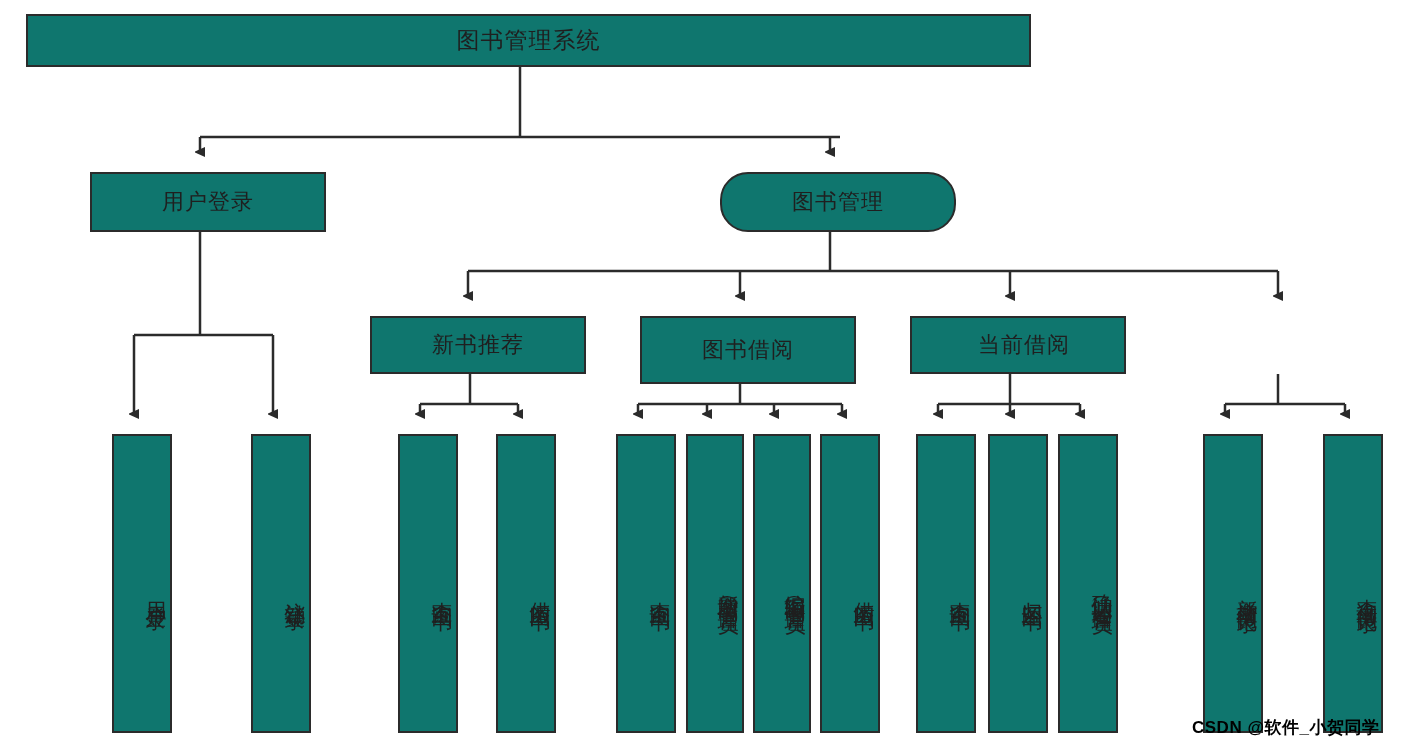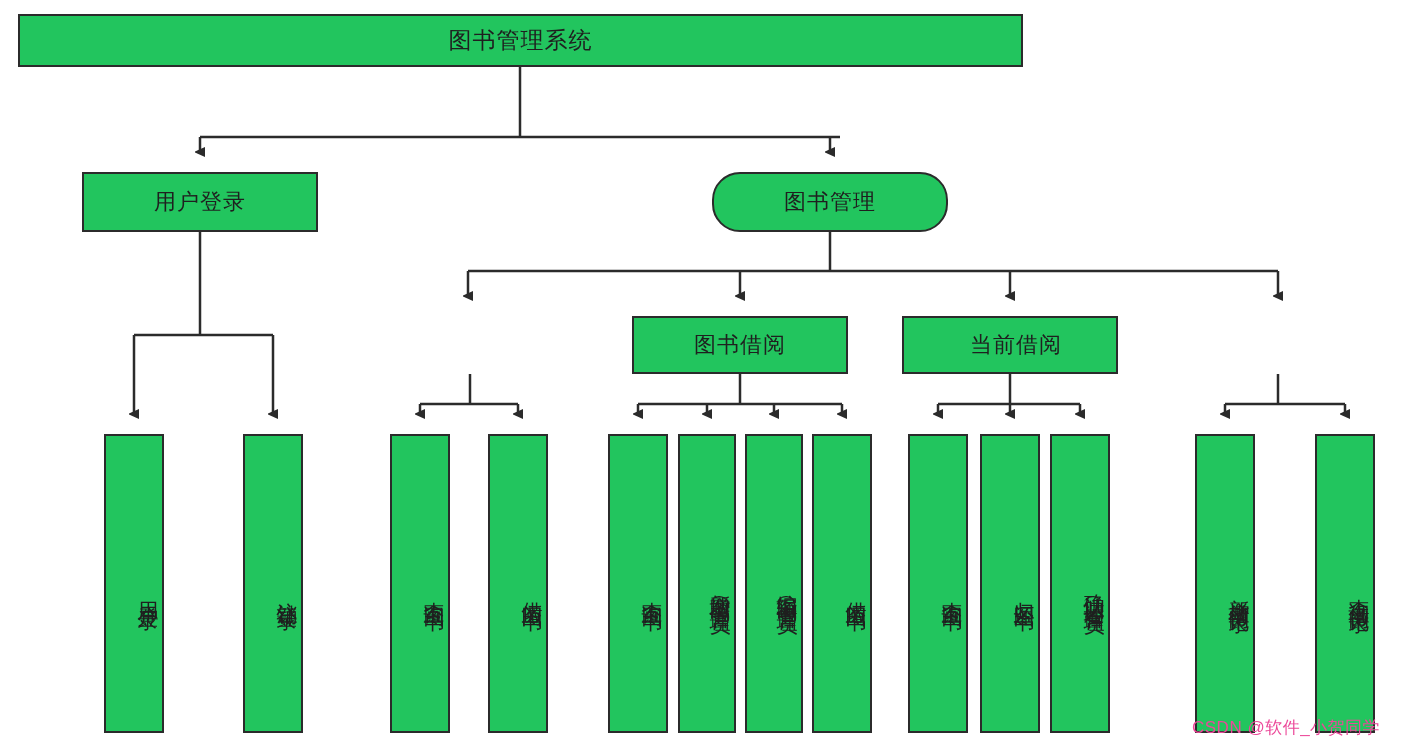--- a/index.html
+++ b/index.html
@@ -22,27 +22,28 @@
     position: absolute;
     left: 0;
     top: 0;
     width: 1405px;
     height: 747px;
     pointer-events: none;
   }
   .node {
     position: absolute;
     box-sizing: border-box;
-    background: #22c55e;
+    background: #0f766e;
     border: 2.5px solid #2b2b2b;
     display: flex;
     align-items: center;
     justify-content: center;
     text-align: center;
     color: #1f1f1f;
+    margin-left: 8px;
   }
   .node.horiz {
     font-size: 22px;
     letter-spacing: 1px;
     line-height: 1.25;
   }
   .node.root {
     font-size: 23px;
   }
   .node.vert {
@@ -56,24 +57,25 @@
     justify-content: center;
   }
   .node.vert .vtext {
     writing-mode: vertical-rl;
     text-orientation: upright;
     display: block;
   }
   .watermark {
     position: absolute;
     font-size: 17px;
-    color: #ec4899;
+    color: #000000;
     letter-spacing: 0.5px;
     white-space: nowrap;
     user-select: none;
+    font-weight: bold;
   }
 </style>
 </head>
 <body>
 
 <div id="canvas">
 
   <svg class="wires" viewBox="0 0 1405 747">
     <defs>
       <marker id="arrow" markerWidth="10" markerHeight="10" refX="5" refY="5" orient="auto" markerUnits="userSpaceOnUse">
@@ -129,21 +131,24 @@
     <span>图书管理系统</span>
   </div>
 
   <div class="node horiz" style="left:82px; top:172px; width:236px; height:60px;">
     <span>用户登录</span>
   </div>
   <div class="node horiz" style="left:712px; top:172px; width:236px; height:60px;border-radius:28px;">
     <span>图书管理</span>
   </div>
 
-  <div class="node horiz" style="left:632px; top:316px; width:216px; height:58px;align-items:center;">
+  <div class="node horiz" style="left:362px; top:316px; width:216px; height:58px;">
+    <span>新书推荐</span>
+  </div>
+  <div class="node horiz" style="left:632px; top:316px; width:216px; height:68px;align-items:center;">
     <span>图书借阅</span>
   </div>
   <div class="node horiz" style="left:902px; top:316px; width:216px; height:58px;padding-left:12px;">
     <span>当前借阅</span>
   </div>
 
   <div class="node vert" style="left:104px; top:434px; width:60px; height:299px;">
     <span class="vtext">用户登录</span>
   </div>
   <div class="node vert" style="left:243px; top:434px; width:60px; height:299px;">

